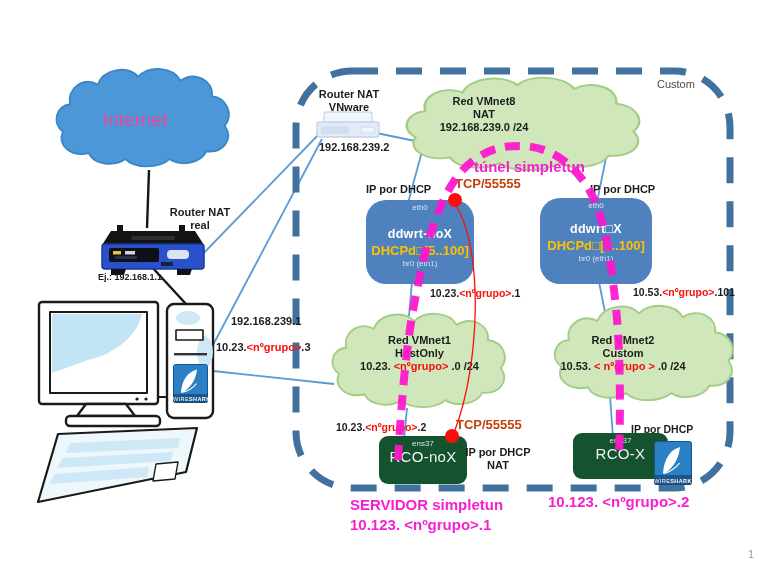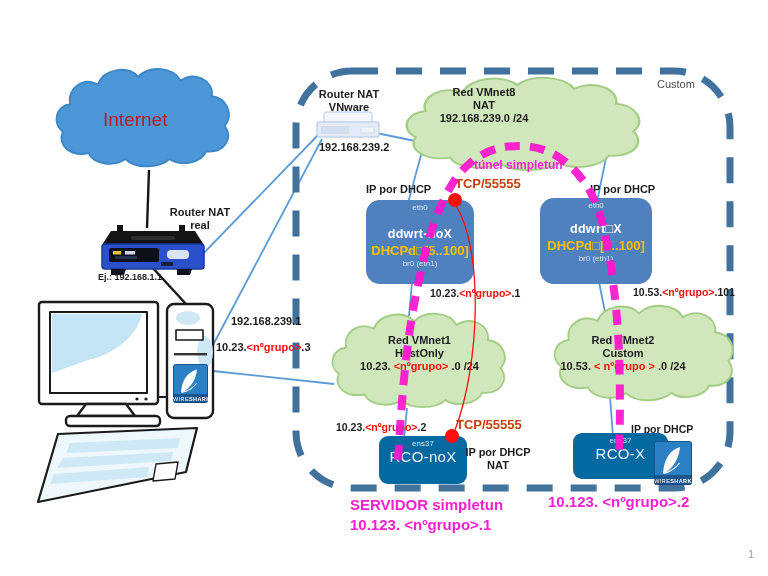--- a/index.html
+++ b/index.html
@@ -7,29 +7,29 @@
        font-family:"Liberation Sans",sans-serif;}
   svg.layer{position:absolute;left:0;top:0;}
   #base{z-index:1;}
   #overlay{z-index:3;pointer-events:none;}
   .lbl{position:absolute;z-index:2;font-weight:bold;color:#1c1c1c;font-size:11px;
        line-height:1.18;white-space:nowrap;}
   .center{text-align:center;}
   .red{color:#fa0f0c;}
   .small-ip{font-size:10.5px;}
   .tcp{font-size:13px;font-weight:bold;color:#c2410c;}
-  .tunnel-lbl{font-size:12px;font-weight:bold;color:#f71fd0;}
+  .tunnel-lbl{font-size:15px;font-weight:bold;color:#f71fd0;}
   .caption{font-size:15px;font-weight:bold;color:#f71fd0;line-height:1.3;}
-  .internet-txt{font-size:19px;font-weight:400;color:#b91c1c;}
+  .internet-txt{font-size:19px;font-weight:400;color:#ec4899;}
   .vmware-tag{font-size:11px;font-weight:400;color:#4a4a4a;}
   .pagenum{font-size:11px;color:#9a9a9a;font-weight:400;}
   .node{position:absolute;z-index:2;color:#fff;text-align:center;
         display:flex;flex-direction:column;align-items:center;}
-  .node.ddwrt{background:#4e81bd;border-radius:14px;}
-  .node.rco{background:#0369a1;border-radius:9px;}
+  .node.ddwrt{background:#4e81bd;border-radius:20px;}
+  .node.rco{background:#14532d;border-radius:9px;}
   .iface{font-size:8px;color:#d9e5f3;font-weight:400;}
   .node-name{font-size:12.5px;font-weight:bold;letter-spacing:.3px;}
   .rco .node-name{font-size:15px;font-weight:400;color:#eef4fb;}
   .dhcpd{font-size:13px;font-weight:bold;color:#ffc000;}
   .ws-logo{position:absolute;z-index:2;}
   .ws-text{position:absolute;left:0;right:0;bottom:1px;text-align:center;color:#fff;
            font-size:5.5px;letter-spacing:.4px;font-weight:400;}
   .ws-text .b{font-weight:bold;}
 </style>
 </head>
@@ -141,21 +141,21 @@
 </div>
 
 <div class="lbl vmware-tag" style="left:657px;top:78px;">Custom</div>
 
 <div class="lbl center" style="left:313px;top:88px;width:72px;">
   <div>Router NAT</div>
   <div>VNware</div>
 </div>
 <div class="lbl" style="left:319px;top:141px;">192.168.239.2</div>
 
-<div class="lbl center" style="left:420px;top:86px;width:128px;">
+<div class="lbl center" style="left:420px;top:95px;width:128px;">
   <div>Red VMnet8</div>
   <div>NAT</div>
   <div>192.168.239.0 /24</div>
 </div>
 
 <div class="lbl tunnel-lbl" style="left:474px;top:158px;">túnel simpletun</div>
 <div class="lbl tcp" style="left:455px;top:176px;">TCP/55555</div>
 <div class="lbl tcp" style="left:456px;top:417px;">TCP/55555</div>
 
 <div class="lbl" style="left:366px;top:183px;">IP por DHCP</div>

